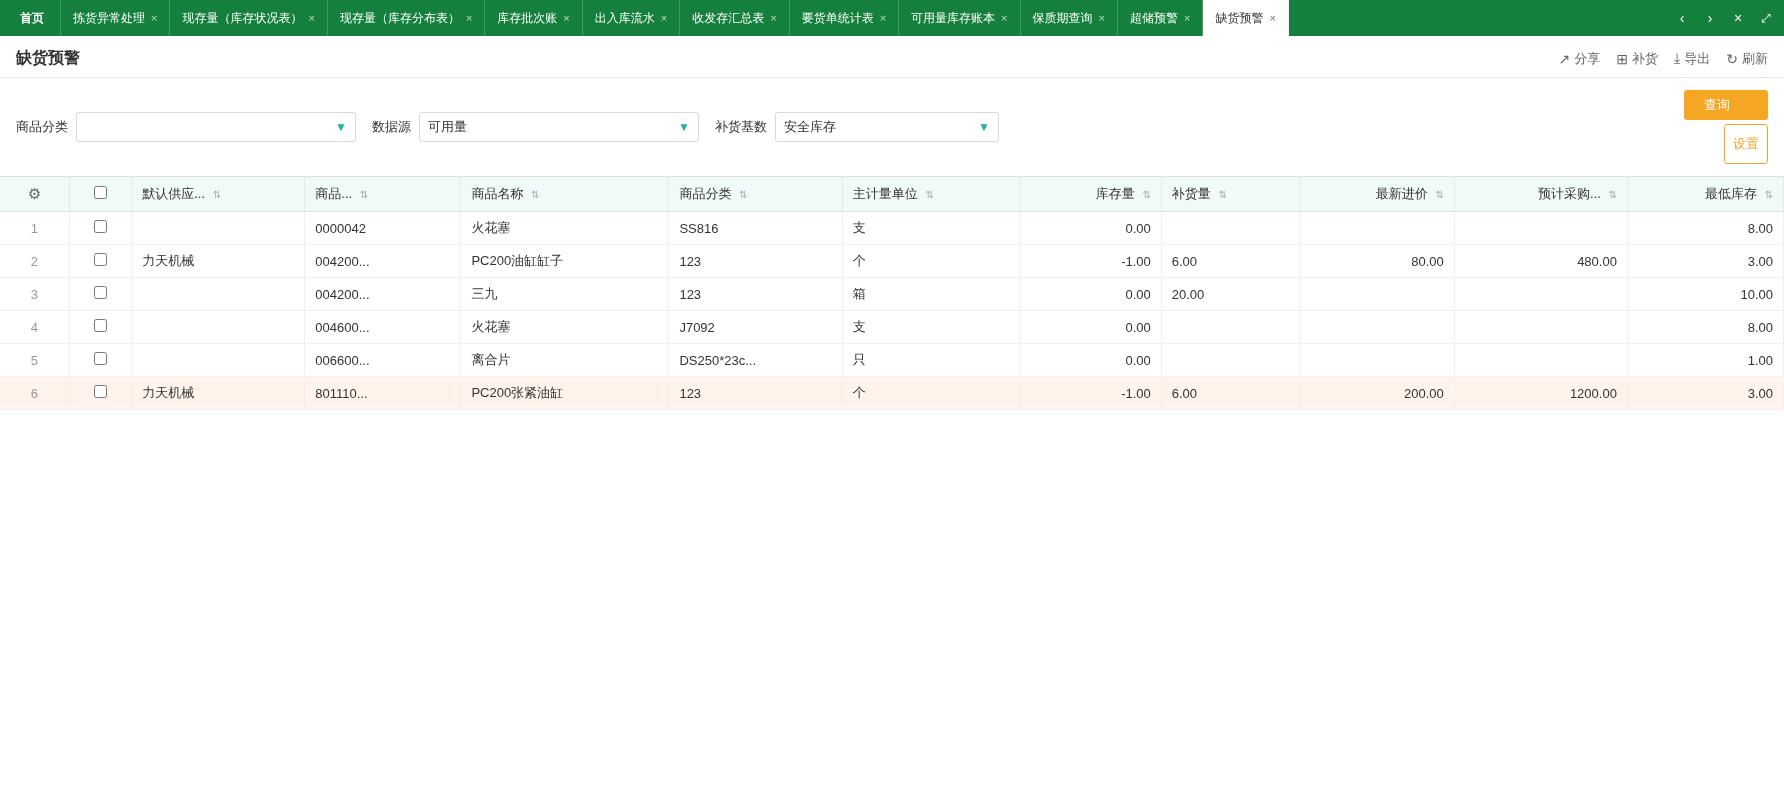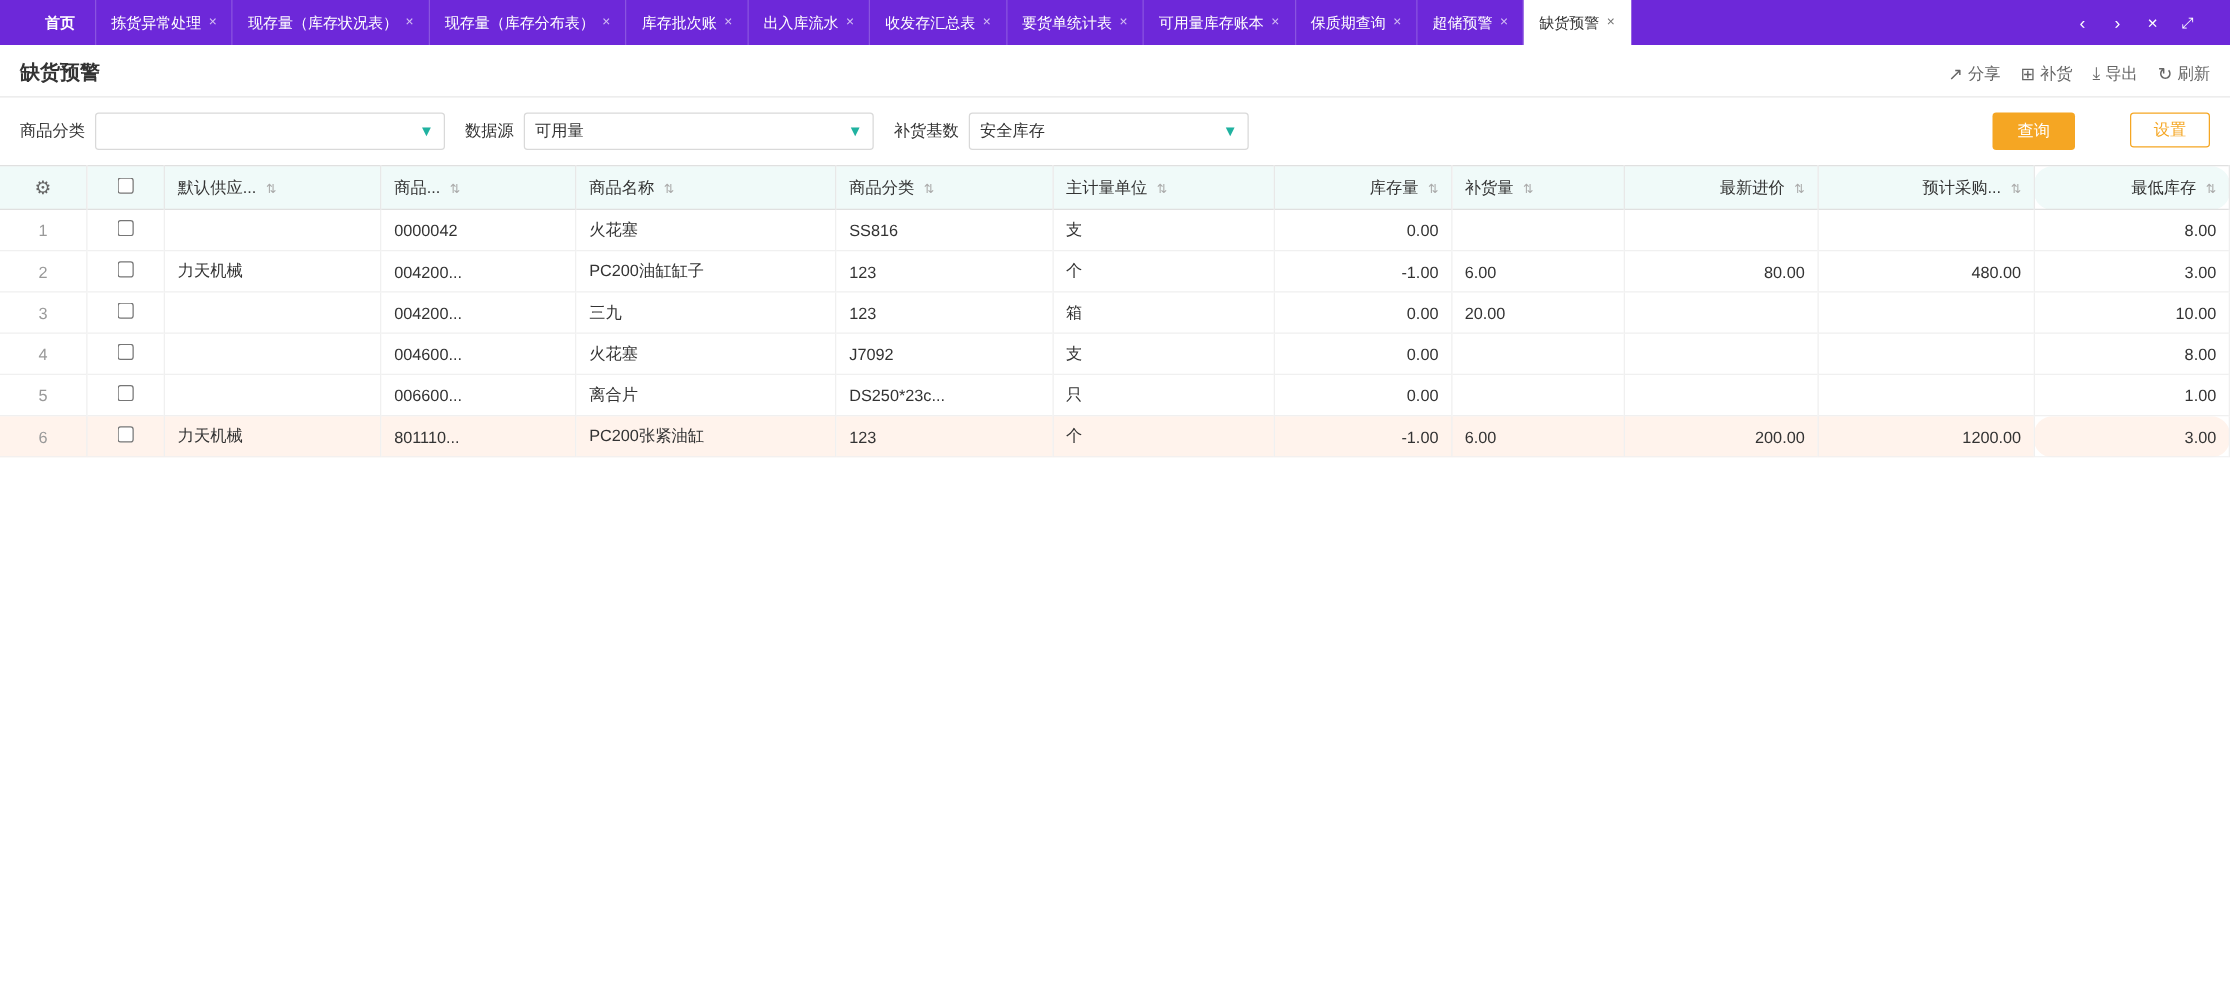--- a/index.html
+++ b/index.html
@@ -2,24 +2,24 @@
 <html><head>
   <meta charset="utf-8">
   <style>
     * { box-sizing: border-box; margin: 0; padding: 0; }
     body { font-family: 'Microsoft YaHei', Arial, sans-serif; font-size: 13px; background: #f5f5f5; color: #333; }
 
     
     .tab-bar {
       display: flex;
       align-items: center;
-      background: #6d28d9;
+      background: #15803d;
       height: 36px;
       overflow: hidden;
-      padding: 0 20px;
+      padding: 0 4px;
     }
     .tab-item {
       display: flex;
       align-items: center;
       height: 36px;
       padding: 0 12px;
       color: #fff;
       font-size: 12px;
       white-space: nowrap;
       cursor: pointer;
@@ -136,31 +136,31 @@
       cursor: pointer;
       font-size: 13px;
       height: 30px;
       display: flex; align-items: center;
     }
     .btn-settings {
       background: #fff;
       color: #f5a623;
       border: 1px solid #f5a623;
       border-radius: 3px;
-      padding: 4px 18px;
-      cursor: pointer;
-      font-size: 13px;
-      height: 28px;
+      padding: 4px 8px;
+      cursor: pointer;
+      font-size: 13px;
+      height: 40px;
       display: flex; align-items: center; margin-left: 40px;
     }
 
     .filter-right-btns {
       margin-left: auto;
       display: flex;
-      flex-direction: row;
+      flex-direction: column;
       gap: 4px;
     }
 
     
     .table-wrapper {
       padding: 0 0px;
       overflow-x: auto;
     }
     table {
       width: 100%;
@@ -200,21 +200,21 @@
     .col-checkbox { width: 36px; text-align: center; }
     .col-supplier { width: 80px; }
     .col-code { width: 90px; }
     .col-name { width: 120px; }
     .col-spec { width: 100px; }
     .col-unit { width: 80px; }
     .col-stock { width: 80px; text-align: right; padding-left: 16px; }
     .col-replenish { width: 80px; text-align: left; }
     .col-latest-price { width: 80px; text-align: right; }
     .col-estimated { width: 90px; text-align: right; }
-    .col-min-stock { width: 90px; text-align: right; border-radius: 15px; }
+    .col-min-stock { width: 90px; text-align: right; }
 
     input[type="checkbox"] { accent-color: #20b2a0; cursor: pointer; }
 
     .gear-icon { font-size: 15px; color: #666; cursor: pointer; }
   </style>
 </head>
 <body>
 
 <div class="tab-bar">
   <div class="tab-item home">

